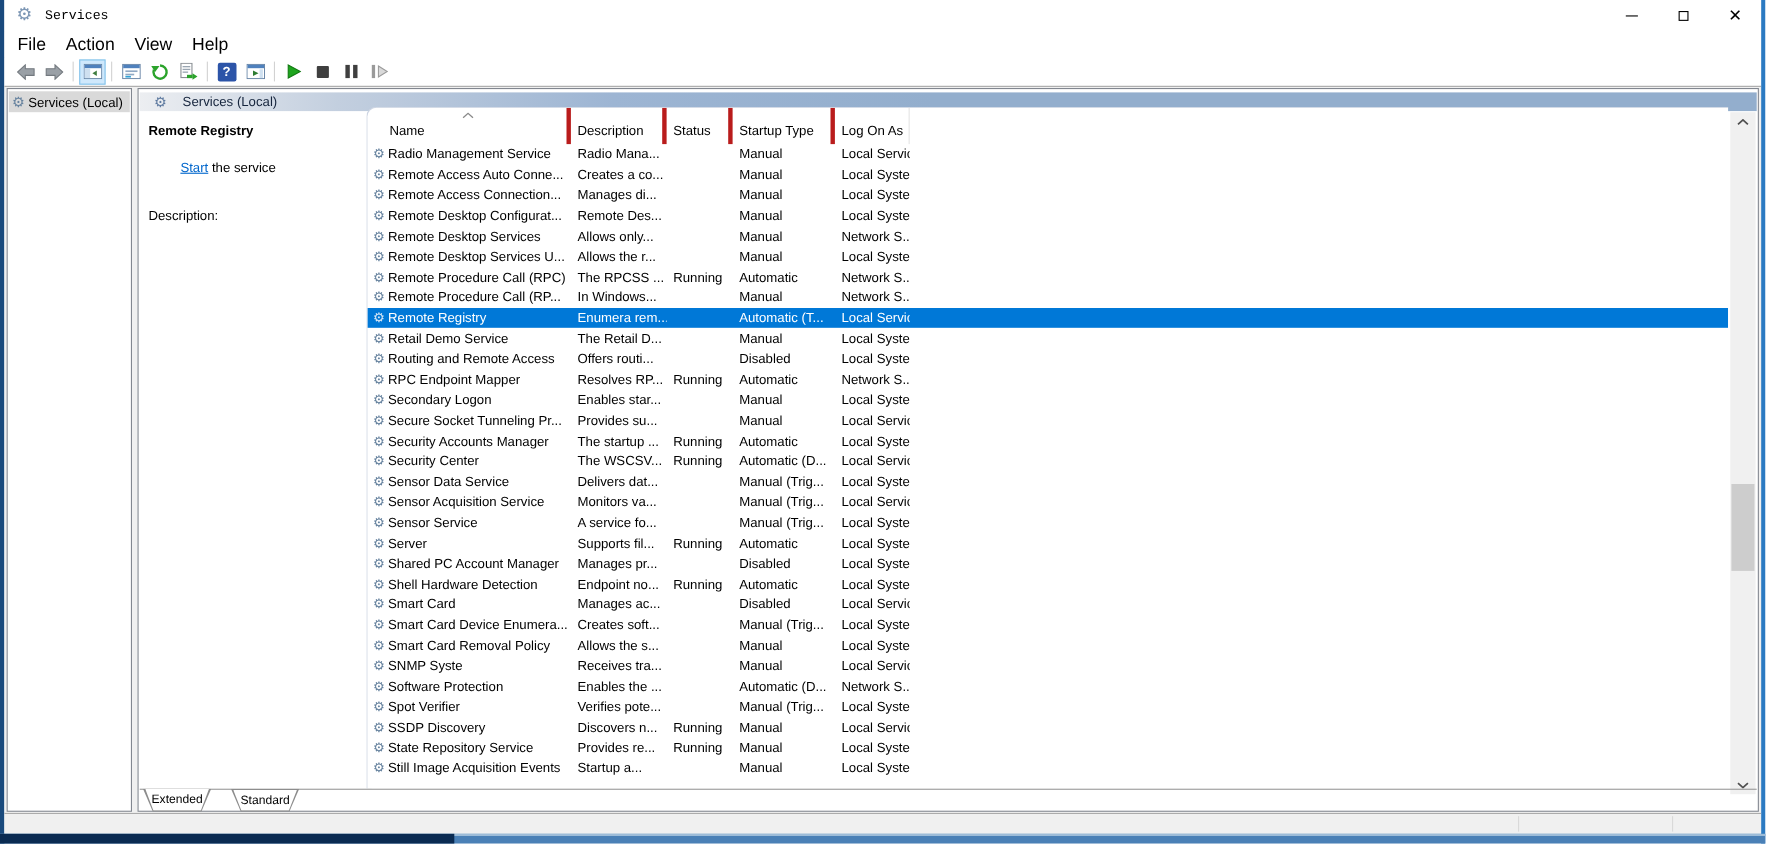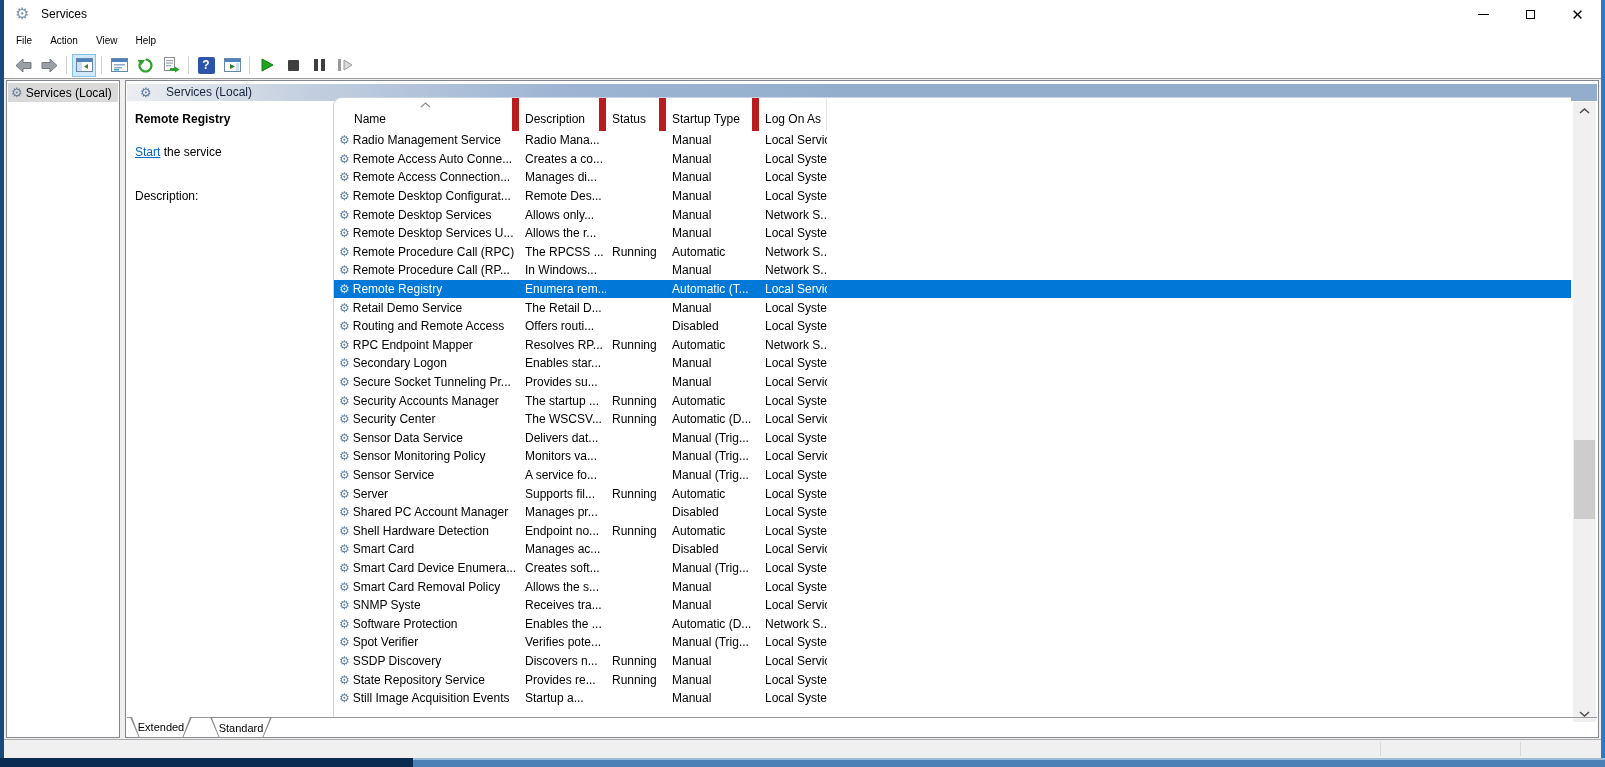--- a/index.html
+++ b/index.html
@@ -11,29 +11,29 @@
   }
   
   .edge-left   { position:absolute; left:0; top:0; width:4px; height:767px; background:#1a4a7d; }
   .edge-right  { position:absolute; right:0; top:0; width:4px; height:767px; background:#2b7ac2; }
   .bottom-strip{ position:absolute; left:0; top:758px; height:9px; width:1605px; background:#4a80b6; }
   .bottom-strip .lite { position:absolute; left:0; top:0; height:2px; width:100%; background:#9dbcd8; }
   .bottom-strip .dark { position:absolute; left:0; top:0; height:9px; width:413px; background:#0a2b52; }
   
   .titlebar { position:absolute; left:4px; right:4px; top:0; height:29px; background:#fff; }
   .app-icon { position:absolute; left:11px; top:5px; font-size:16px; line-height:18px; color:#7c96b4; }
-  .app-title{ position:absolute; left:37px; top:0; height:29px; line-height:29px; font-size:12px; }
+  .app-title{ position:absolute; left:37px; top:0; height:29px; line-height:29px; font-size:12px;font-family:Liberation Mono, monospace; }
   .winbtns  { position:absolute; right:0; top:0; height:29px; display:flex; }
   .winbtn   { width:47px; height:29px; display:flex; align-items:center; justify-content:center; }
   .glyph-min{ width:11px; height:1px; background:#000; }
   .glyph-max{ width:9px; height:9px; border:1px solid #000; }
   .glyph-close{ font-size:15px; line-height:15px; color:#000; }
   
   .menubar { position:absolute; left:4px; right:4px; top:29px; height:23px; background:#fff; display:flex; align-items:center; padding-left:3px; }
-  .menu-item { padding:0 9px; font-size:10px; height:23px; line-height:23px; }
+  .menu-item { padding:0 9px; font-size:16px; height:23px; line-height:23px; }
   
   .toolbar { position:absolute; left:4px; right:4px; top:52px; height:27px; background:#fff; border-bottom:1px solid #9e9e9e;
              display:flex; align-items:center; padding-left:6px; }
   .tbtn { width:24px; height:23px; display:flex; align-items:center; justify-content:center; margin:0 1px; border:1px solid transparent; }
   .tbtn.active { background:#cfe8fc; border:1px solid #84c3ea; }
   .tsep { width:1px; height:18px; background:#d2d2d2; margin:0 4px; }
   .stopsq { width:11px; height:11px; background:#3f3f3f; border-radius:1px; }
   .pausebars { display:flex; gap:3px; }
   .pausebars i { width:4px; height:12px; background:#3f3f3f; }
   .resume { display:flex; align-items:center; gap:2px; }
@@ -48,28 +48,28 @@
   .tree-item .lbl { font-size:12px; }
   .main-panel { position:absolute; left:121px; top:1px; width:1474px; height:658px; background:#fff; border:1px solid #828790; }
   
   .band { position:absolute; left:1px; right:1px; top:3px; height:17px;
           background:linear-gradient(90deg,#eceef1 0,#c3cfdf 180px,#9db5d3 430px,#93aecd 720px,#93aecd 100%); }
   .band .gear { position:absolute; left:13px; top:2px; font-size:13px; color:#5f7ba0; line-height:13px; }
   .band .ttl { position:absolute; left:39px; top:0; height:17px; line-height:17px; font-size:12px; color:#15243c; }
   
   .task-title { position:absolute; left:9px; top:31px; font-size:12px; font-weight:bold; }
   .task-start { position:absolute; left:9px; top:64px; font-size:12px; }
-  .task-start a { color:#0066cc; text-decoration:underline; }
+  .task-start a { color:#0066cc; text-decoration:underline;margin-left:29px; }
   .desc-label { position:absolute; left:9px; top:108px; font-size:12px; }
   .desc-body  { position:absolute; left:9px; top:123px; width:202px; font-size:12px; line-height:15.6px; }
   
   .list-card { position:absolute; left:207px; top:16px; width:1238px; height:620px; background:#fff;
                border-top:1px solid #ccd4e2; border-left:1px solid #ccd4e2; border-radius:9px 0 0 0; overflow:hidden; }
   .hdr-row { position:relative; height:33px; display:flex; font-size:12px; }
-  .hcell { border-right:7px solid #b91c1c; padding-top:14px; padding-left:6px; white-space:nowrap; overflow:hidden; }
+  .hcell { border-right:4px solid #b91c1c; padding-top:14px; padding-left:6px; white-space:nowrap; overflow:hidden; }
   .hcell.h0 { padding-left:20px; position:relative; }
   .sortmark { position:absolute; left:86px; top:4px; }
   .rows { position:relative; }
   .trow { display:flex; height:18.6px; align-items:center; font-size:12px; white-space:nowrap; }
   .trow .c { overflow:hidden; padding-left:6px; }
   .c0 { width:185px; display:flex; align-items:center; padding-left:5px !important; }
   .c0 .gear { font-size:12px; color:#67839f; margin-right:3px; line-height:12px; }
   .c1 { width:87px; } .c2 { width:60px; } .c3 { width:93px; } .c4 { width:68px; }
   .trow.sel { background:#0078d7; color:#fff; }
   .trow.sel .gear { color:#d6e6f5; }
@@ -408,21 +408,21 @@
               <span>Sensor Data Service</span>
             </div>
             <div class="c c1">Delivers dat...</div>
             <div class="c c2"></div>
             <div class="c c3">Manual (Trig...</div>
             <div class="c c4">Local Syste...</div>
           </div>
           <div class="trow">
             <div class="c c0">
               <span class="gear">⚙</span>
-              <span>Sensor Monitoring Policy</span>
+              <span>Sensor Acquisition Service</span>
             </div>
             <div class="c c1">Monitors va...</div>
             <div class="c c2"></div>
             <div class="c c3">Manual (Trig...</div>
             <div class="c c4">Local Service</div>
           </div>
           <div class="trow">
             <div class="c c0">
               <span class="gear">⚙</span>
               <span>Sensor Service</span>

